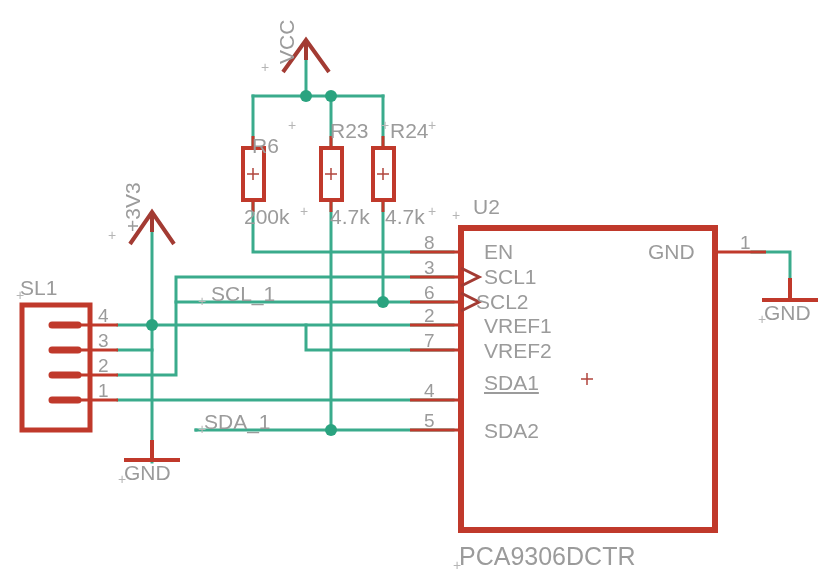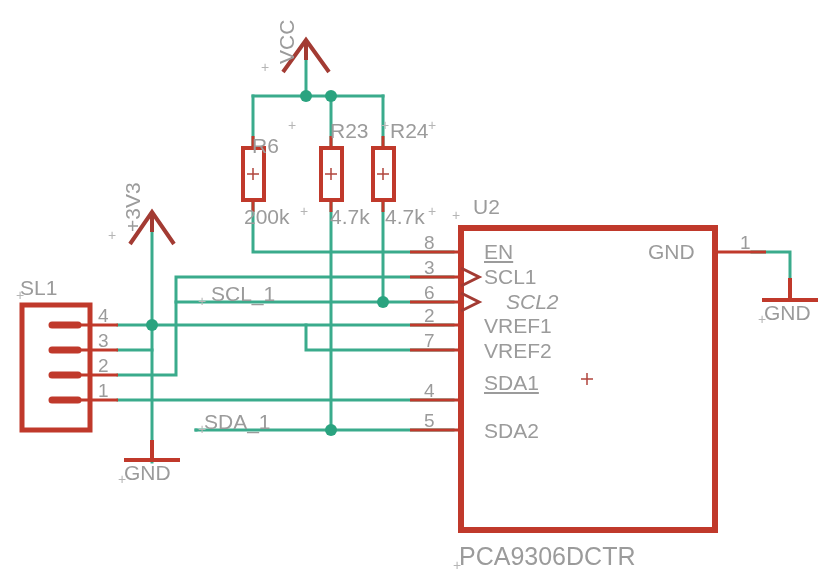--- a/index.html
+++ b/index.html
@@ -220,23 +220,23 @@
   <div class="pinnum" style="left:424px;top:233px;">8</div>
   <div class="pinnum" style="left:424px;top:258px;">3</div>
   <div class="pinnum" style="left:424px;top:283px;">6</div>
   <div class="pinnum" style="left:424px;top:306px;">2</div>
   <div class="pinnum" style="left:424px;top:331px;">7</div>
   <div class="pinnum" style="left:424px;top:381px;">4</div>
   <div class="pinnum" style="left:424px;top:411px;">5</div>
 
   <div class="pinnum" style="left:740px;top:233px;">1</div>
 
-  <div class="lbl" style="left:484px;top:241px;text-decoration:underline;">EN</div>
+  <div class="lbl" style="left:484px;top:241px;">EN</div>
   <div class="lbl" style="left:484px;top:266px;">SCL1</div>
-  <div class="lbl" style="left:506px;top:291px;font-style:italic;">SCL2</div>
+  <div class="lbl" style="left:476px;top:291px;">SCL2</div>
   <div class="lbl" style="left:484px;top:315px;">VREF1</div>
   <div class="lbl" style="left:484px;top:340px;">VREF2</div>
   <div class="lbl" style="left:484px;top:372px;text-decoration:underline;">SDA1</div>
   <div class="lbl" style="left:484px;top:420px;">SDA2</div>
 
   <div class="lbl" style="left:648px;top:241px;">GND</div>
 
   <div class="netname" style="left:204px;top:283px;margin-left:7px;">SCL_1</div>
   <div class="origin grey" style="left:198px;top:294px;">+</div>
 

